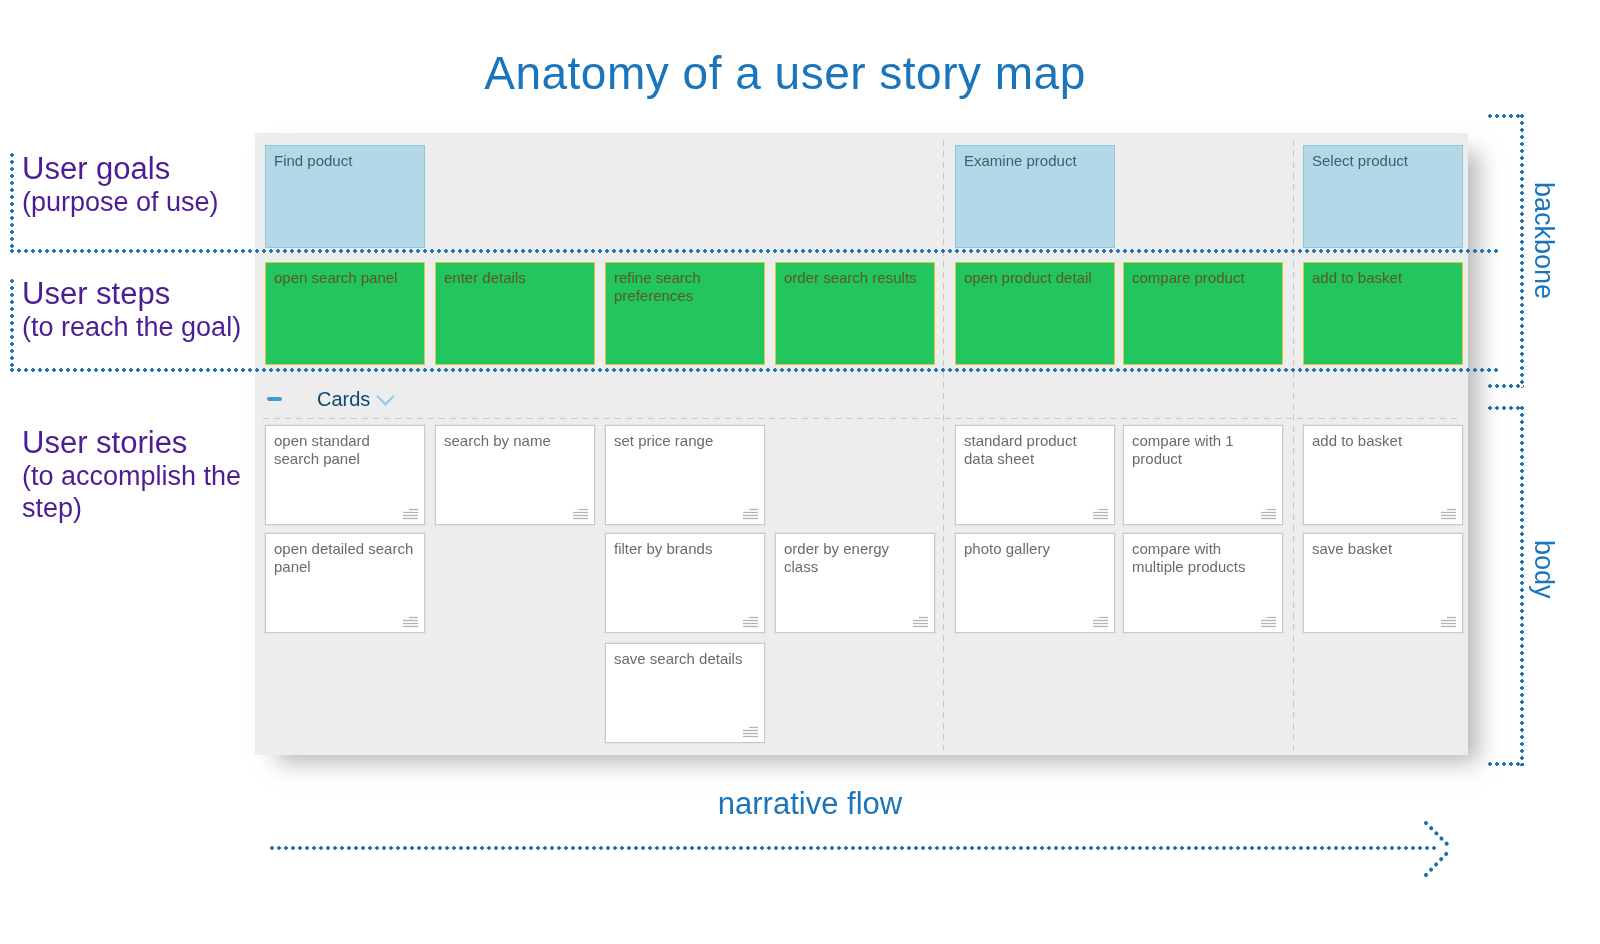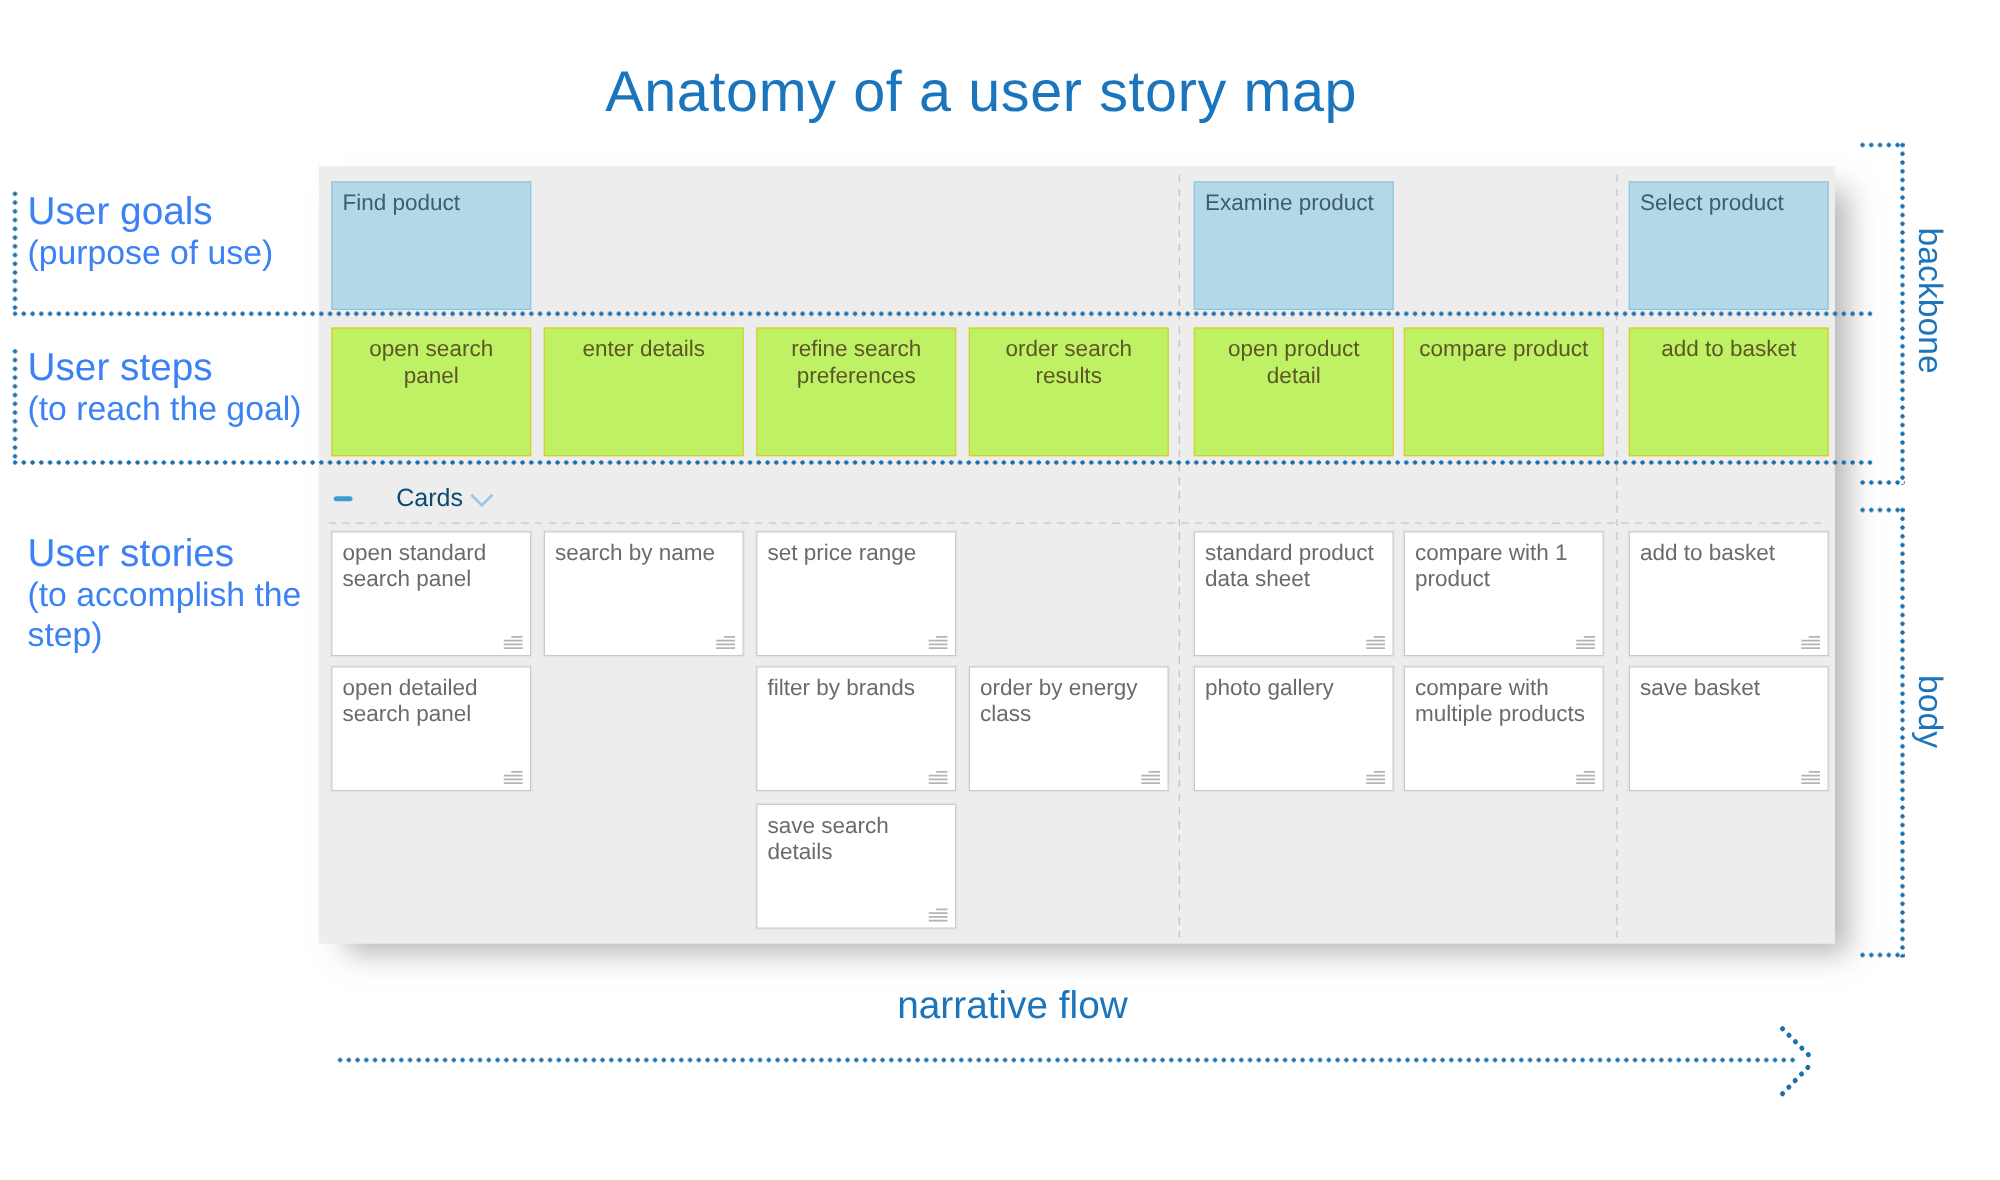--- a/index.html
+++ b/index.html
@@ -16,24 +16,24 @@
     position:absolute;left:255px;top:133px;width:1213px;height:622px;
     background:#ededed;
     box-shadow:16px 13px 22px -6px rgba(120,120,120,0.55);
   }
   .col-sep{
     position:absolute;top:7px;height:610px;width:1px;
     background:repeating-linear-gradient(to bottom,#c7c7c7 0 6px,transparent 6px 11px);
   }
   .card{
     position:absolute;width:160px;box-sizing:border-box;
-    padding:6px 8px;font-size:18px;line-height:1.18;text-align:left;
+    padding:6px 8px;font-size:15px;line-height:1.18;text-align:left;
   }
   .goal-card{top:12px;height:103px;background:#b3d8e8;border:1px solid #94c6db;color:#3f5e6b;}
-  .step-card{top:129px;height:103px;background:#bef264;border:1px solid #dcca35;color:#5d5627;text-align:center;}
+  .step-card{top:129px;height:103px;background:#22c55e;border:1px solid #dcca35;color:#5d5627;}
   .story-card{height:100px;background:#ffffff;border:1px solid #c9c9c9;color:#6b6b6b;
     box-shadow:0 0 0 1px rgba(0,0,0,0.03);}
   .lines-icon{position:absolute;right:5px;bottom:4px;}
   
   .cards-header{
     position:absolute;left:12px;top:252px;height:28px;
     display:flex;align-items:center;gap:9px;cursor:pointer;
   }
   .minus{display:inline-block;width:15px;height:4px;border-radius:2px;background:#3f9ad2;}
   .cards-label{font-size:20px;color:#0c4a6e;margin-left:26px;}
@@ -48,21 +48,21 @@
     position:absolute;height:4px;
     background-image:radial-gradient(circle at 2px 2px,#1c70ae 1.55px,transparent 1.9px);
     background-size:7px 4px;background-repeat:repeat-x;z-index:5;
   }
   .dot-v{
     position:absolute;width:4px;
     background-image:radial-gradient(circle at 2px 2px,#1c70ae 1.55px,transparent 1.9px);
     background-size:4px 7px;background-repeat:repeat-y;z-index:5;
   }
   
-  .llabel{position:absolute;left:22px;color:#3b82f6;z-index:6;}
+  .llabel{position:absolute;left:22px;color:#4c1d95;z-index:6;}
   .llabel-title{font-size:31px;line-height:1.1;}
   .llabel-sub{font-size:27px;line-height:1.2;}
   .rlabel{
     position:absolute;left:1528px;color:#1b75bc;font-size:27px;
     writing-mode:vertical-rl;z-index:6;
   }
   .nflow-label{
     position:absolute;left:255px;top:786px;width:1110px;text-align:center;
     font-size:31px;color:#1b75bc;
   }

